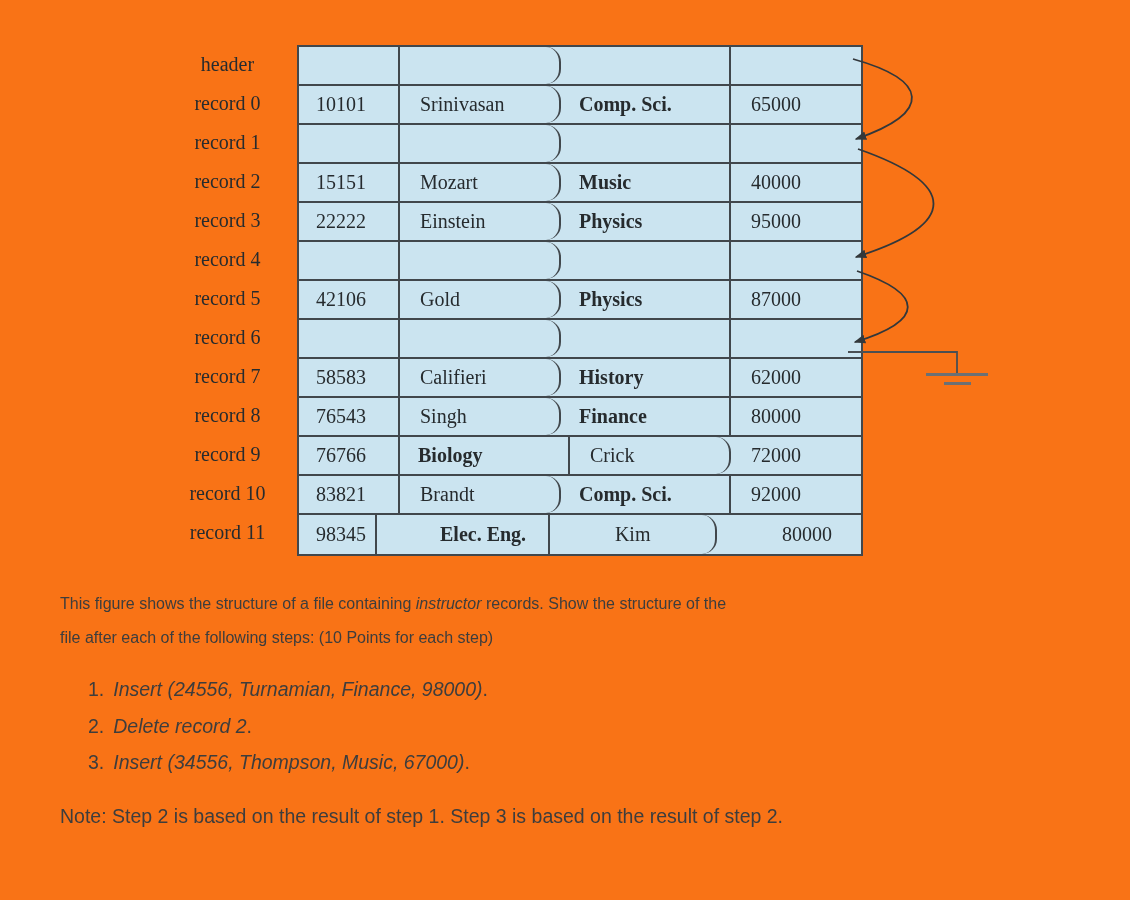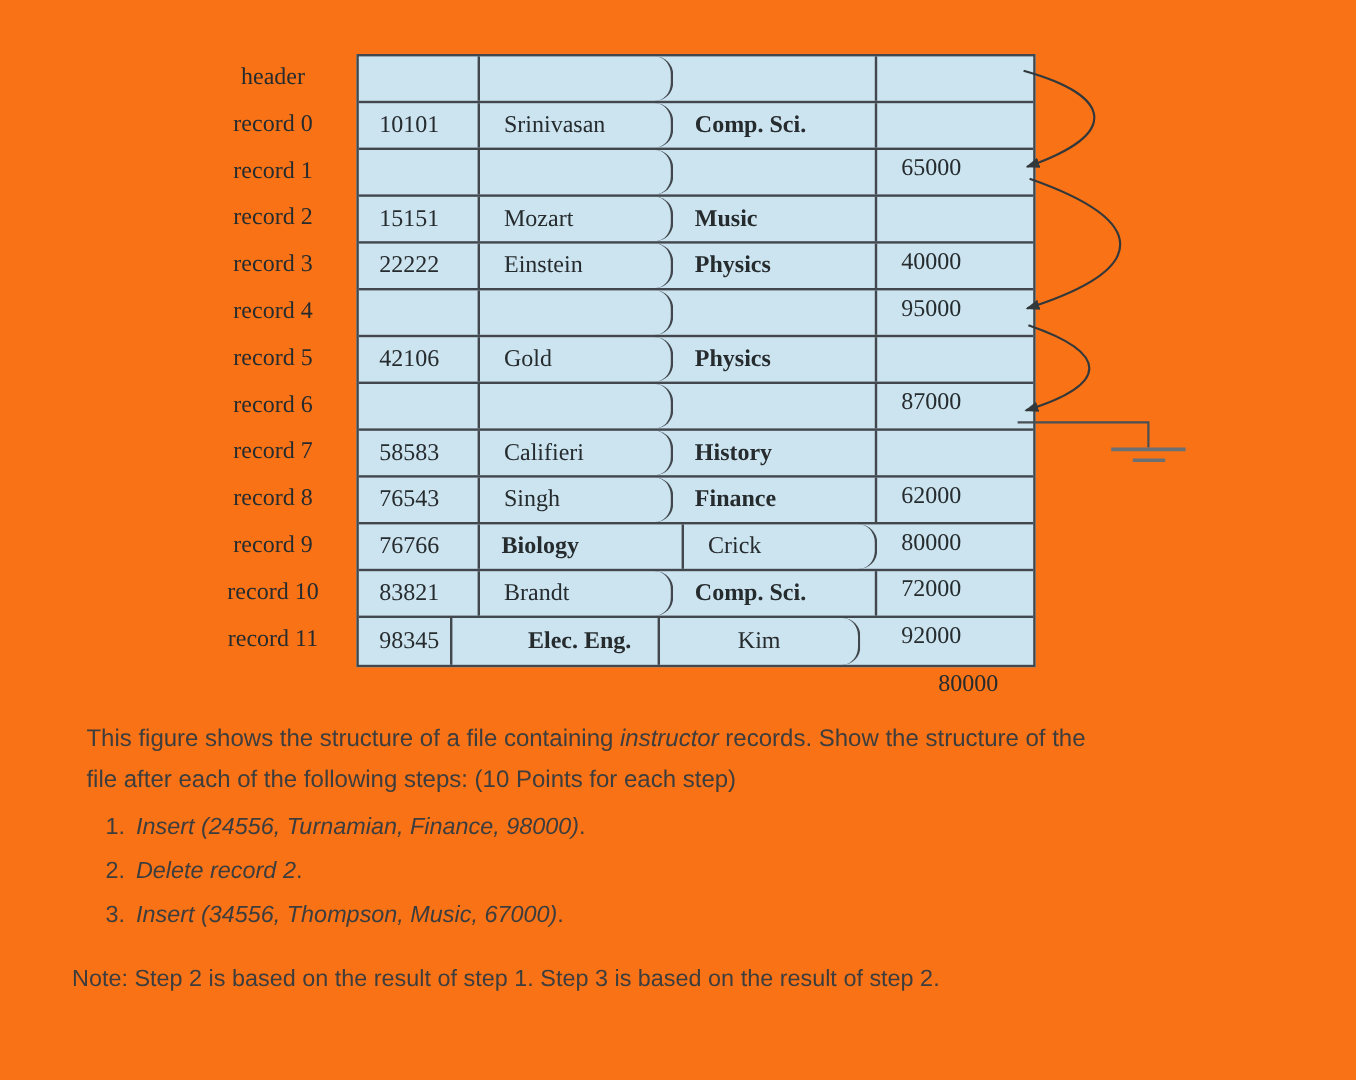--- a/index.html
+++ b/index.html
@@ -23,28 +23,28 @@
   .file{position:absolute;left:297px;top:45px;width:566px;box-sizing:border-box;
         border:2px solid var(--line);background:var(--cell-fill);}
   .frow{display:flex;height:39px;box-sizing:border-box;border-bottom:2px solid var(--line);}
   .frow:last-child{border-bottom:none;gap:45px;}
   .cell{box-sizing:border-box;border-right:2px solid var(--line);height:100%;
         display:flex;align-items:center;font-family:"Liberation Serif",serif;
         font-size:20px;color:var(--table-text);white-space:nowrap;overflow:hidden;}
   .c0{width:101px;padding-left:17px;}
   .c1{width:161px;padding-left:20px;border-radius:15px;}
   .c2{width:170px;padding-left:18px;font-weight:bold;}
-  .c3{width:130px;padding-left:20px;border-right:none;margin-top:36px;}
+  .c3{width:130px;padding-left:20px;border-right:none;}
 
   
   .arrows{position:absolute;left:0;top:0;width:1130px;height:900px;pointer-events:none;}
 
   
-  .para{position:absolute;left:60px;top:587px;width:990px;margin:12px;
-        font-size:20px;line-height:34px;color:var(--body-text);}
+  .para{position:absolute;left:60px;top:587px;width:990px;margin:0;
+        font-size:16px;line-height:34px;color:var(--body-text);}
   .para b{font-weight:normal;}
   .steps{position:absolute;left:88px;top:671px;font-size:19.5px;line-height:36.5px;
          color:var(--body-text);}
   .step .num{font-style:normal;margin-right:9px;}
   .note{position:absolute;left:60px;top:799px;margin:0;font-size:19.5px;
         line-height:34px;color:var(--body-text);}
 </style>
 </head>
 <body>
 

